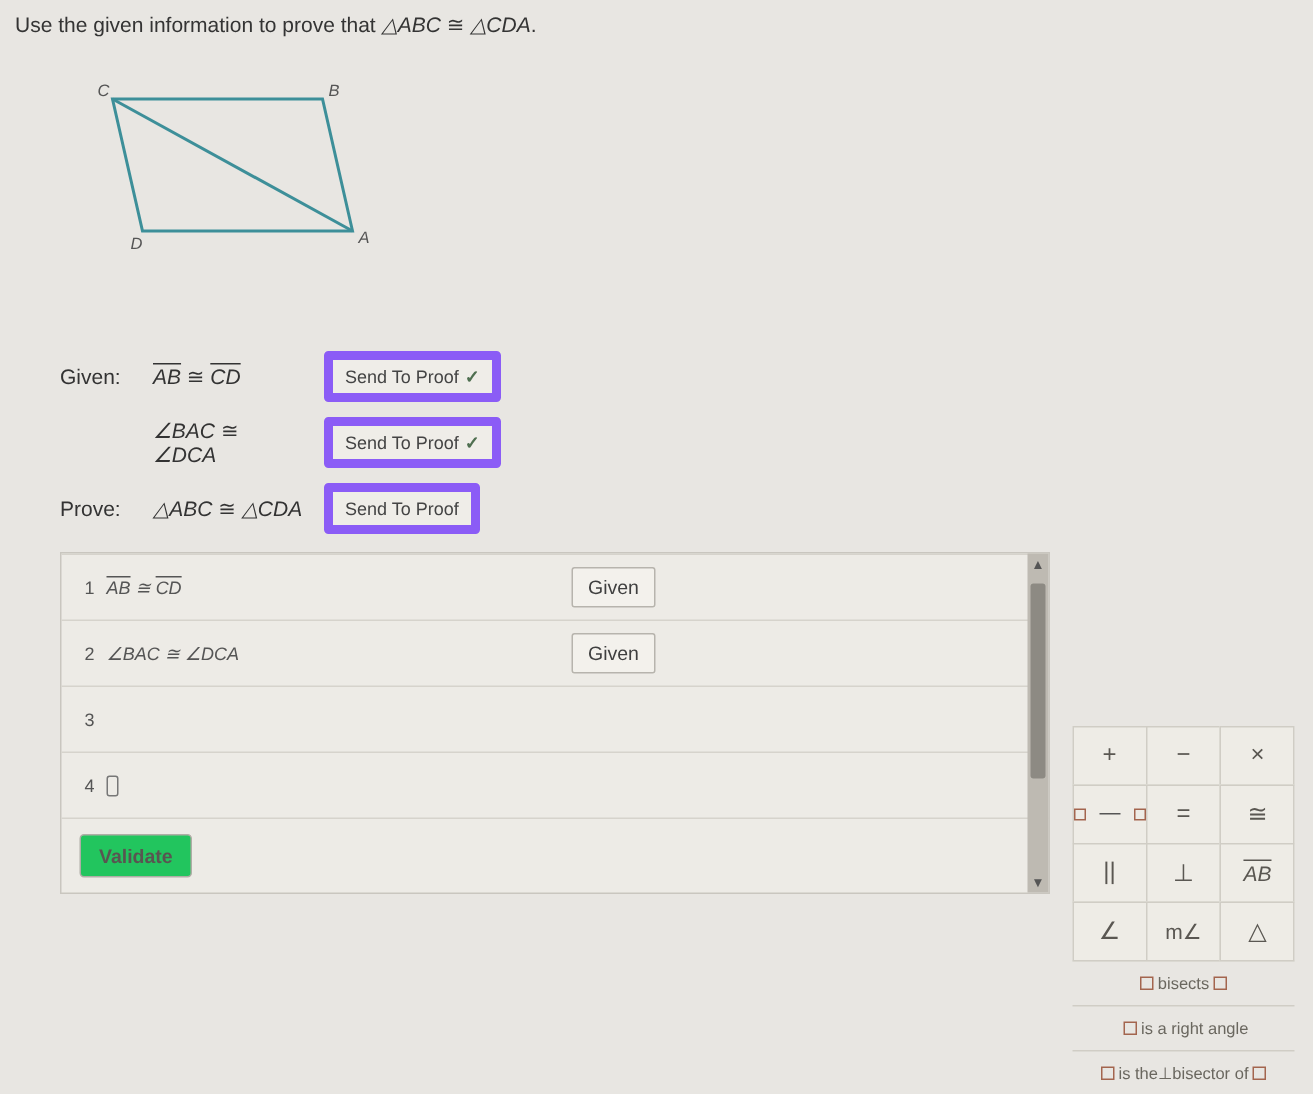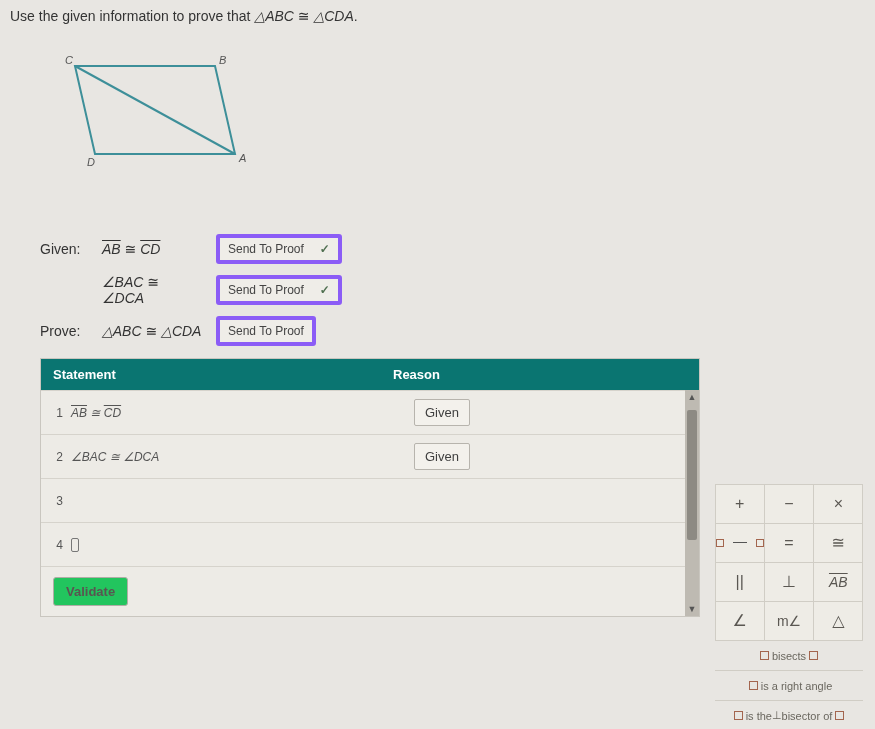--- a/index.html
+++ b/index.html
@@ -28,29 +28,29 @@
   }
   .given-row {
     display: flex;
     align-items: center;
     gap: 14px;
     margin-bottom: 10px;
   }
   .given-label { width: 48px; display:inline-block; }
   .given-expr { width: 100px; display:inline-block; font-style: italic; }
   .send-btn {
-    border: 4px solid #8b5cf6;
+    border: 6px solid #8b5cf6;
     background: #efede8;
     padding: 4px 8px;
     font-size: 12px;
     border-radius: 3px;
     cursor: pointer;
     display: inline-flex;
     align-items: flex-start;
-    gap: 16px;
+    gap: 4px;
     color:#444;
   }
   .check { color: #4f6f50; font-weight: bold; }
   .overline { text-decoration: overline; font-style: italic; }
   .cong { font-style: normal; }
   .tri::before { content:"\25B3"; }
   .ang::before { content:"\2220"; }
   
   .table-area {
     margin: 12px 0 0 40px;
@@ -77,21 +77,20 @@
   .trow .stmt { width: 310px; font-size: 12px; font-style: italic; color:#555; padding:8px 0; }
   .trow .reason-cell { flex:1; padding:6px 0; }
   .reason-box {
     display:inline-block;
     border: 1px solid #b7b4ad;
     background: #f3f1ec;
     padding: 5px 10px;
     font-size: 13px;
     border-radius: 2px;
     color:#3f3f3f;
-    margin-left:33px;
   }
   .validate-row {
     display:flex;
     align-items:center;
     gap:0;
     border-top:1px solid #d6d3cc;
     padding:10px 12px;
   }
   .validate-btn {
     background:#22c55e;
@@ -233,24 +232,20 @@
     <span class="given-expr">
       <span class="tri"></span><span>ABC</span> <span class="cong">≅</span> <span class="tri"></span><span>CDA</span>
     </span>
     <button class="send-btn">
       <span>Send To Proof</span>
     </button>
   </div>
 </div>
 
 <div class="table-area">
-  <div class="thead">
-    <div class="col-stmt">Statement</div>
-    <div class="col-reason">Reason</div>
-  </div>
   <div class="table-body">
 
     <div class="trow">
       <div class="num">1</div>
       <div class="stmt">
         <span class="overline">AB</span> ≅ <span class="overline">CD</span>
       </div>
       <div class="reason-cell"><span class="reason-box">Given</span></div>
     </div>
 

